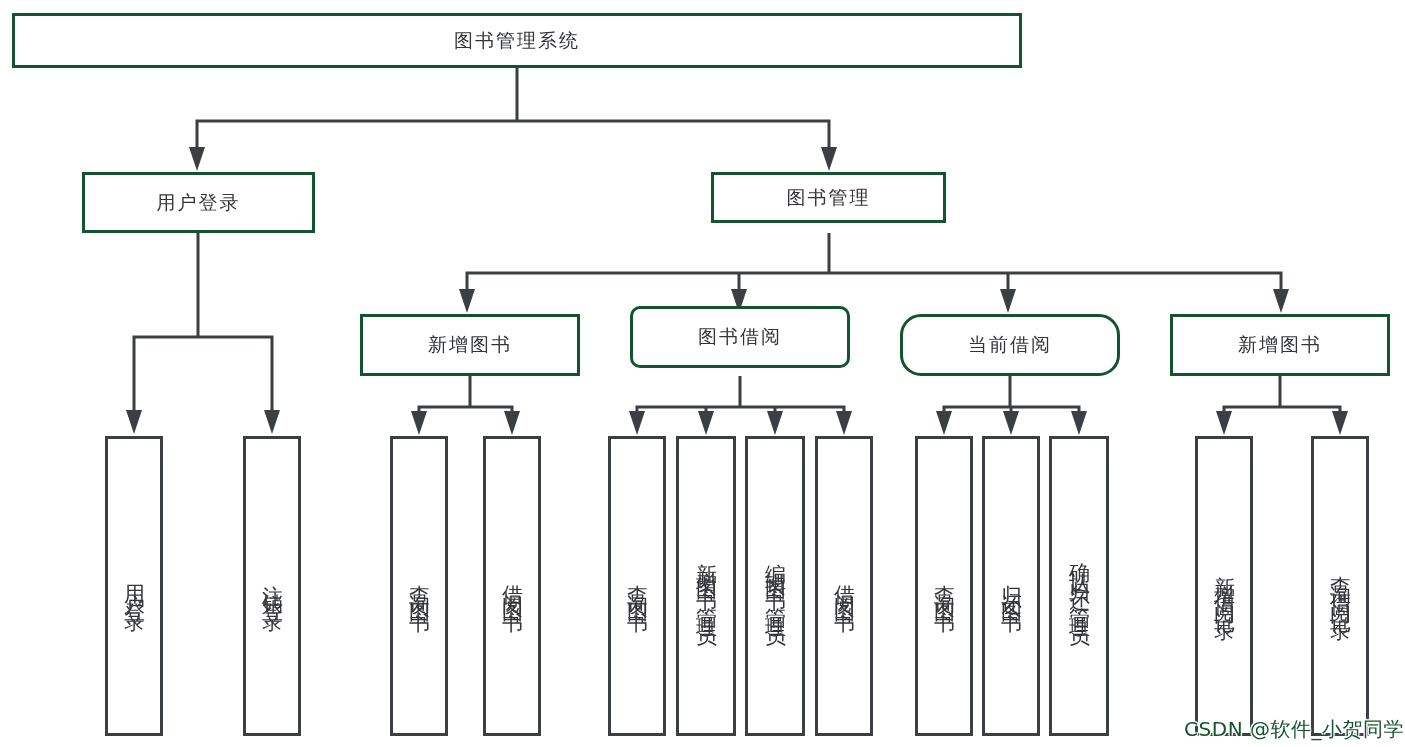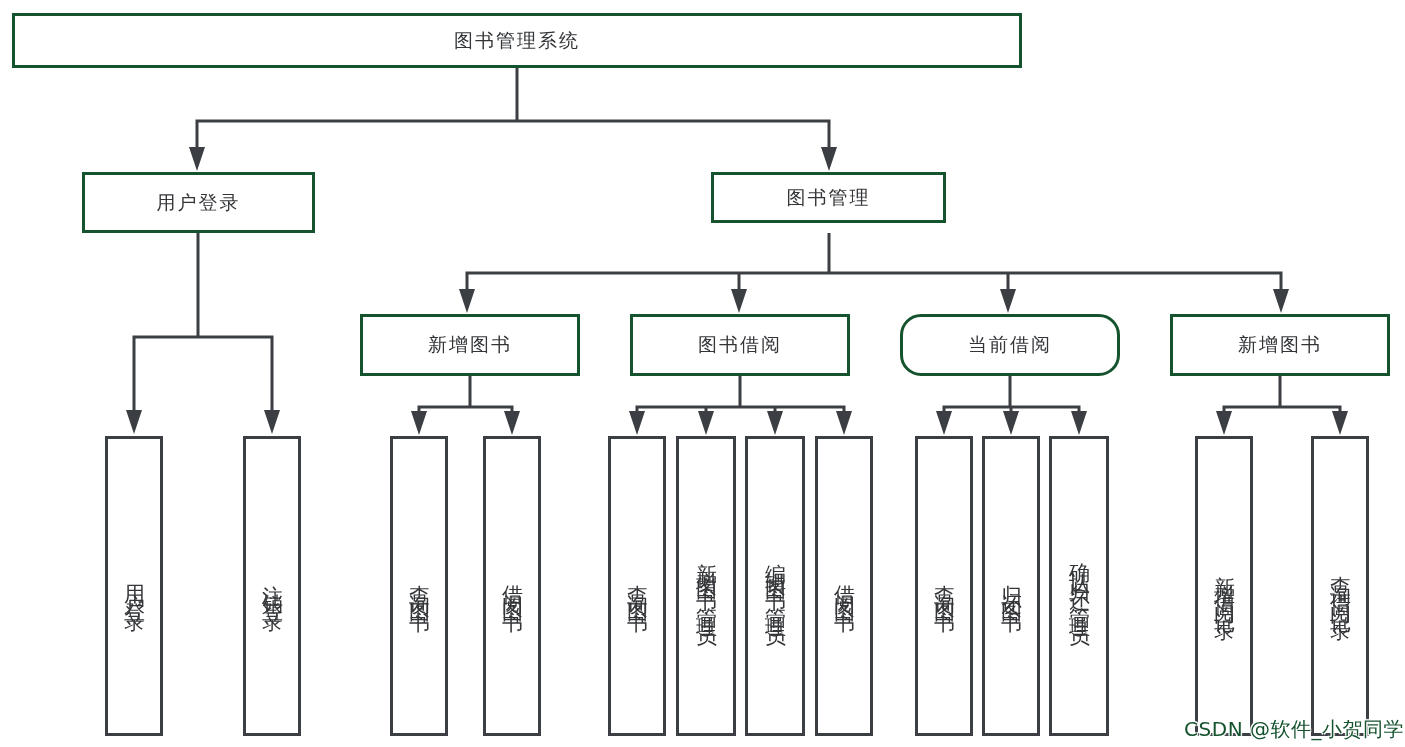--- a/index.html
+++ b/index.html
@@ -121,21 +121,21 @@
       <polygon points="1332,411 1348,411 1340,435"></polygon>
     </g>
   </svg>
 
   <div class="hbox" style="left:12px;top:13px;width:1010px;height:55px;">图书管理系统</div>
 
   <div class="hbox" style="left:82px;top:172px;width:233px;height:61px;">用户登录</div>
   <div class="hbox" style="left:711px;top:172px;width:235px;height:51px;">图书管理</div>
 
   <div class="hbox" style="left:360px;top:314px;width:220px;height:62px;">新增图书</div>
-  <div class="hbox" style="left:630px;top:314px;width:220px;height:62px;">图书借阅</div>
+  <div class="hbox" style="left:630px;top:306px;width:220px;height:62px;border-radius:10px;">图书借阅</div>
   <div class="hbox" style="left:900px;top:314px;width:220px;height:62px;border-radius:21px;">当前借阅</div>
   <div class="hbox" style="left:1170px;top:314px;width:220px;height:62px;">新增图书</div>
 
   <div class="leaf" style="left:105px;">
     <span>用户登录</span>
   </div>
   <div class="leaf" style="left:243px;">
     <span>注销登录</span>
   </div>
 

